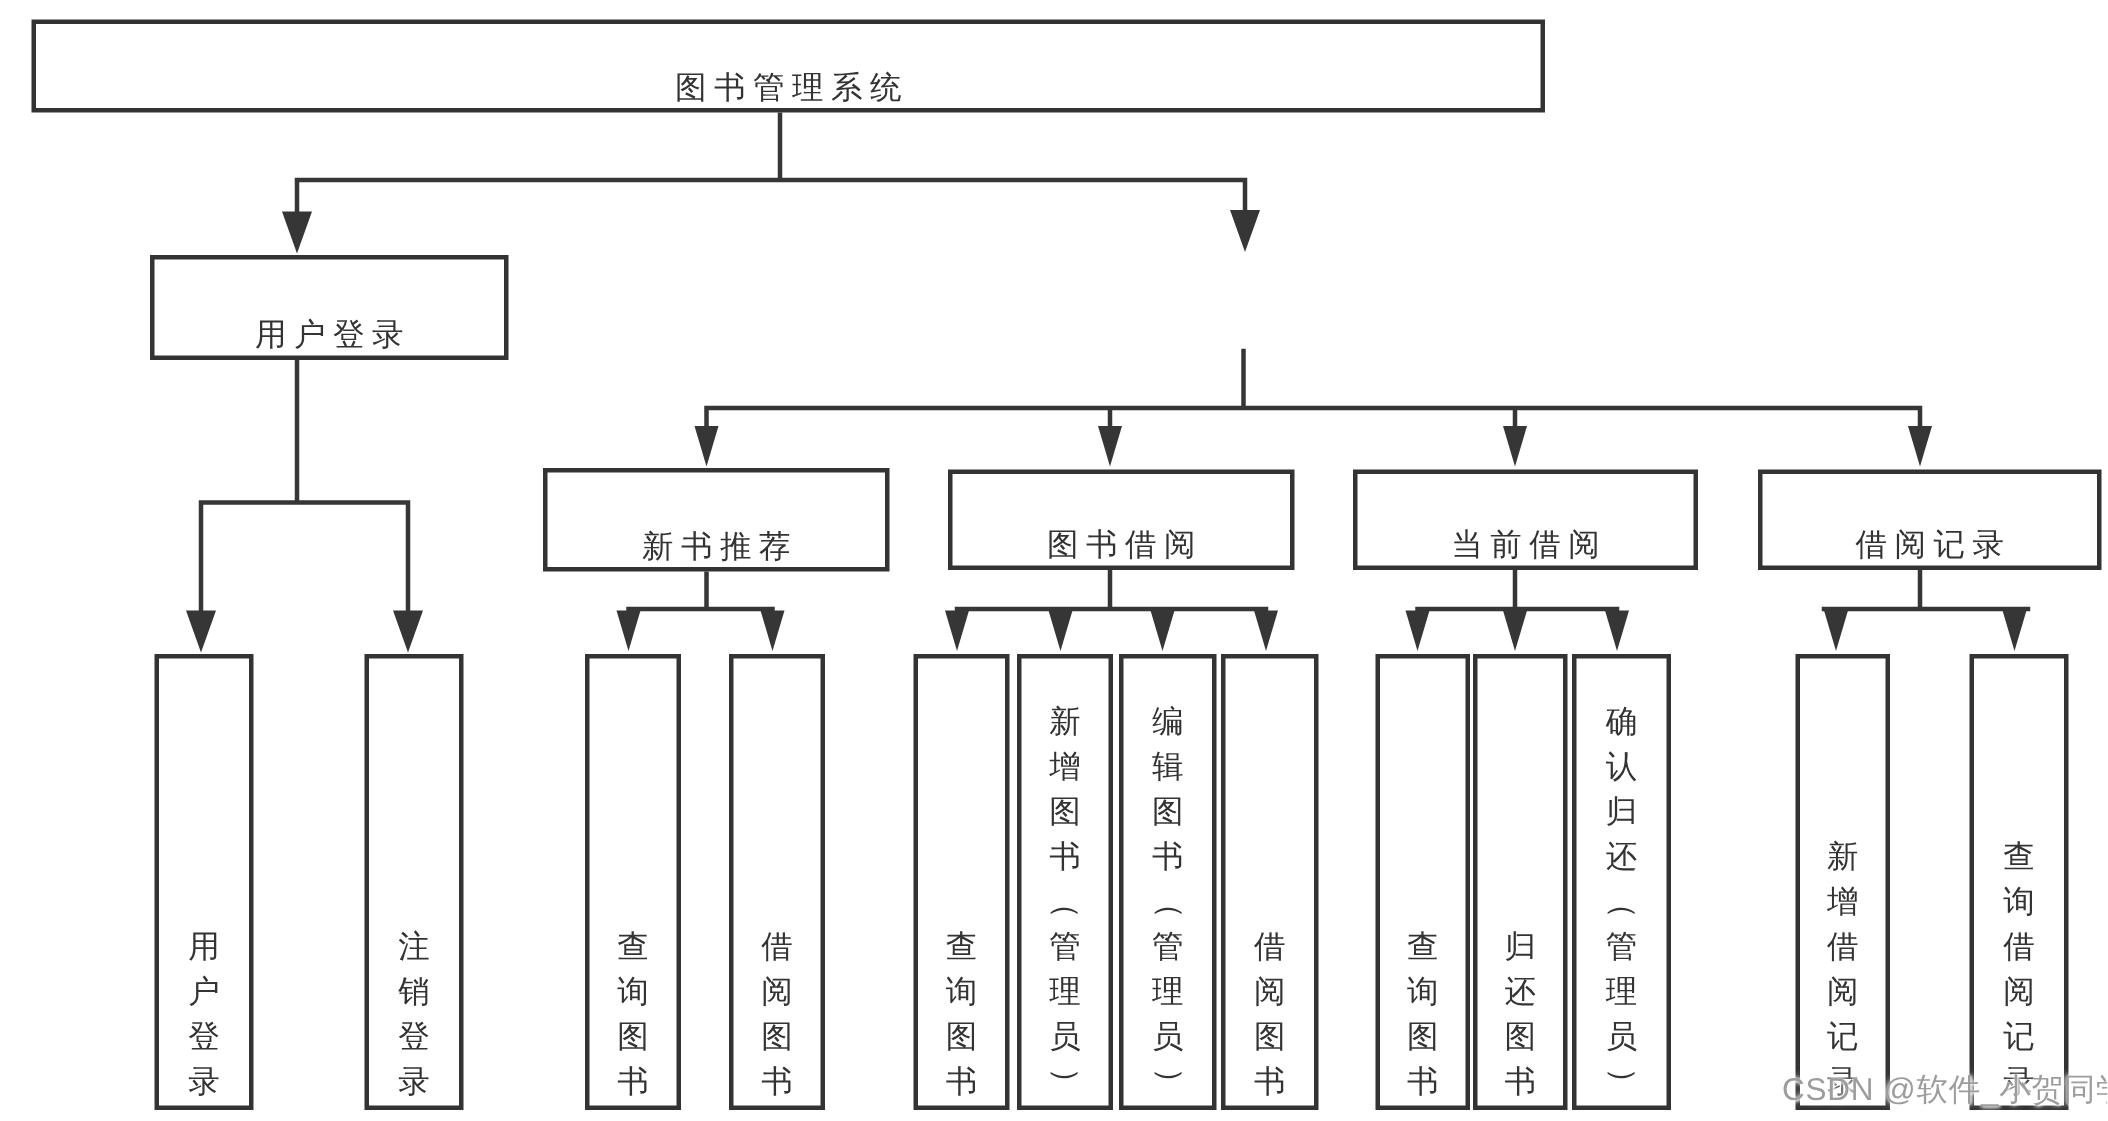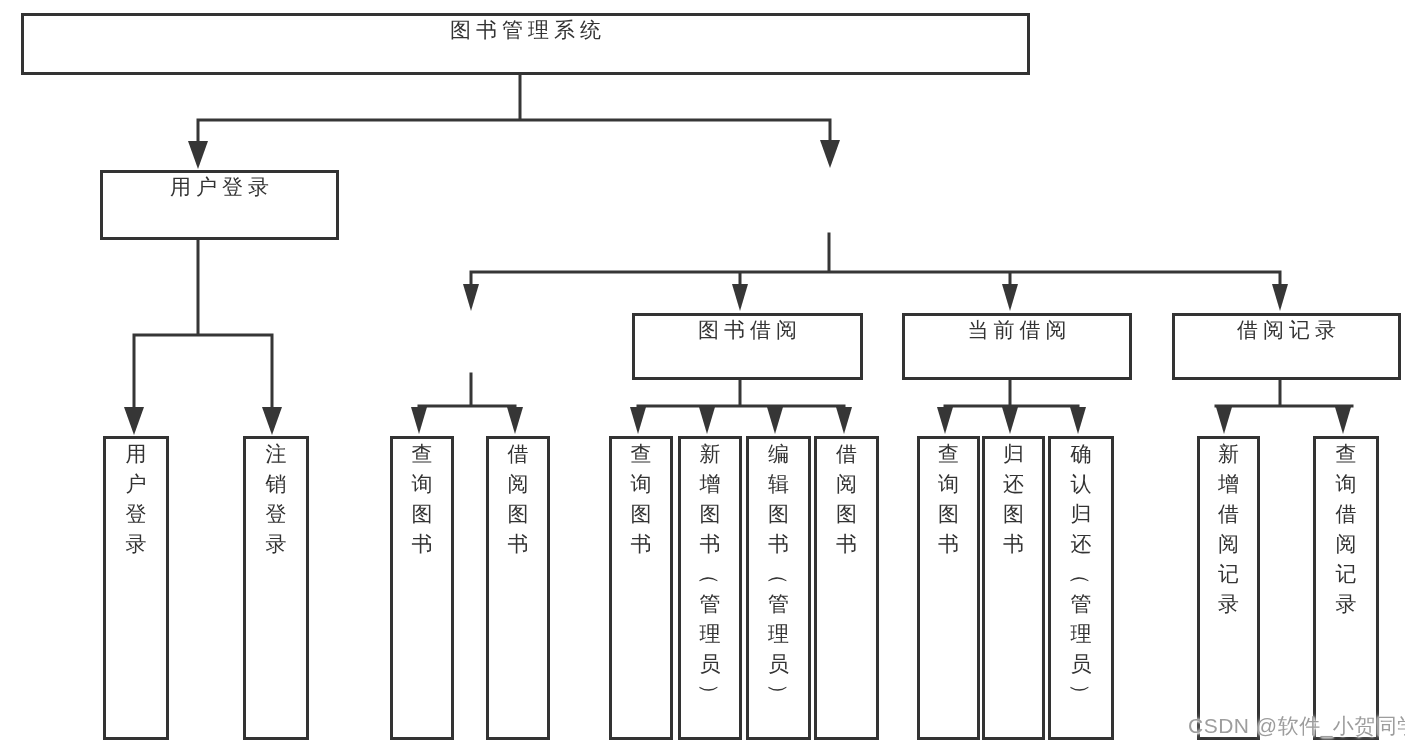--- a/index.html
+++ b/index.html
@@ -7,21 +7,21 @@
     position:relative; width:1405px; height:747px; background:#ffffff;
     font-family:"Liberation Sans","DejaVu Sans",sans-serif; color:#333333;
     overflow:hidden;
   }
   .wires { position:absolute; left:0; top:0; width:1405px; height:747px; }
   .wires path { stroke:#363636; stroke-width:3; fill:none; stroke-linecap:square; }
   .wires polygon { fill:#363636; stroke:none; }
 
   .node {
     position:absolute; background:#ffffff; border:3px solid #333333;
-    display:flex; align-items:flex-start; justify-content:center;
+    display:flex; align-items:flex-end; justify-content:center;
   }
   .hlabel { font-size:21px; letter-spacing:5px; padding-left:5px; white-space:nowrap; }
 
   
   .box-root      { left:21px;   top:13px;  width:1003px; height:56px; }
   .box-login     { left:82px;   top:170px; width:233px;  height:64px;margin-left:18px; }
   .box-mgmt      { left:710px;  top:169px; width:237px;  height:66px; }
   .box-newbook   { left:362px;  top:312px; width:225px;  height:63px; }
   .box-borrow    { left:632px;  top:313px; width:225px;  height:61px; }
   .box-current   { left:902px;  top:313px; width:224px;  height:61px; }
@@ -105,20 +105,23 @@
   </svg>
 
   <div class="node box-root">
     <span class="hlabel">图书管理系统</span>
   </div>
 
   <div class="node box-login">
     <span class="hlabel">用户登录</span>
   </div>
 
+  <div class="node box-newbook">
+    <span class="hlabel">新书推荐</span>
+  </div>
   <div class="node box-borrow">
     <span class="hlabel">图书借阅</span>
   </div>
   <div class="node box-records">
     <span class="hlabel">借阅记录</span>
   </div>
   <div class="node box-current">
     <span class="hlabel">当前借阅</span>
   </div>
 

